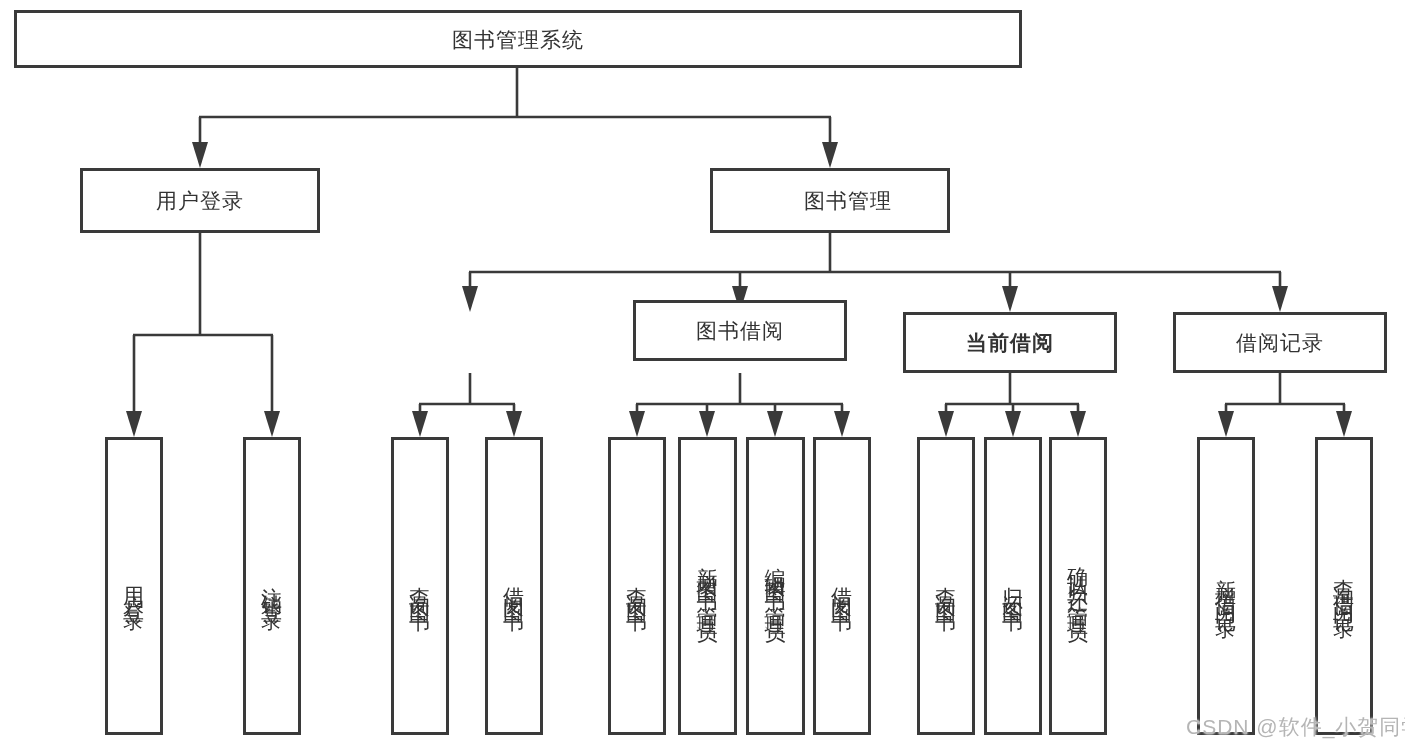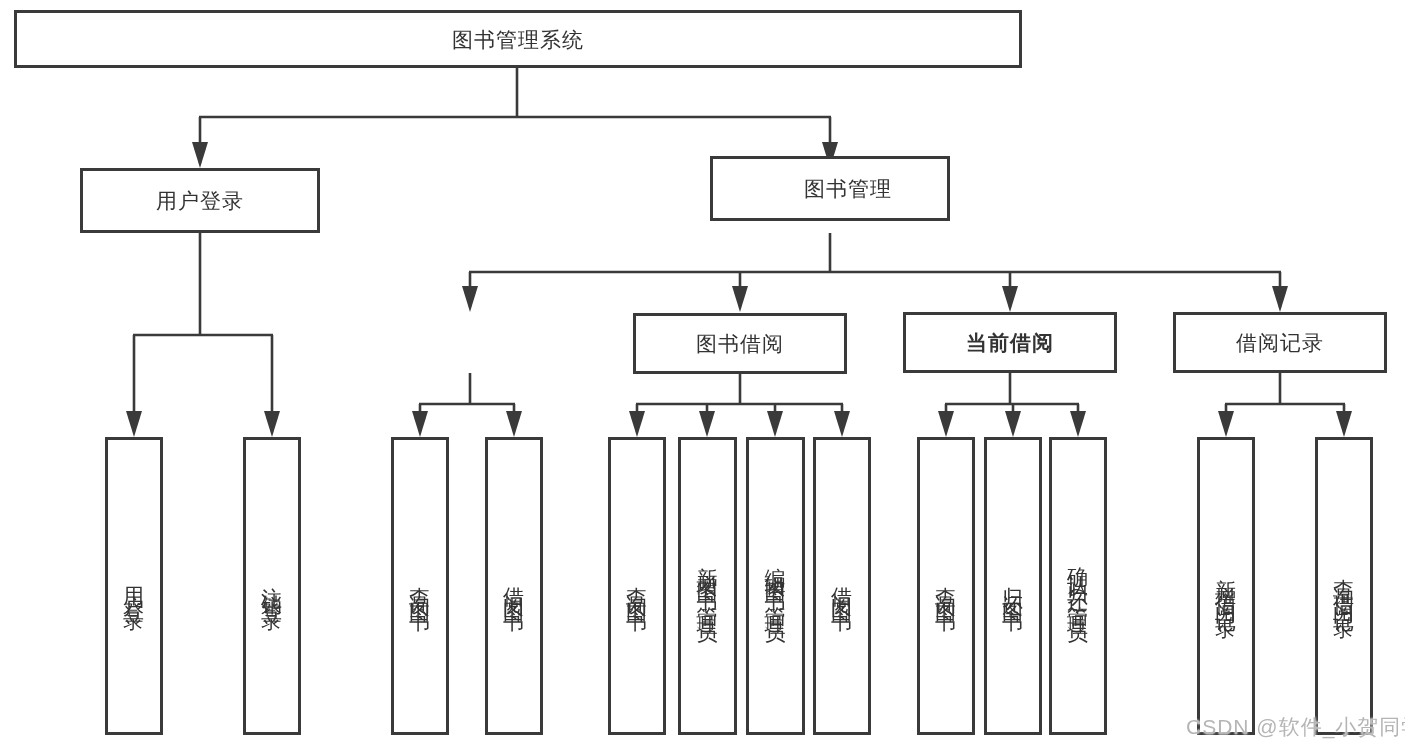--- a/index.html
+++ b/index.html
@@ -120,25 +120,25 @@
       <polygon points="1336,411 1352,411 1344,437" fill="#3a3a3a"></polygon>
     </svg>
 
   <div class="node hbox" style="left:14px; top:10px; width:1008px; height:58px;">
     <span class="label">图书管理系统</span>
   </div>
 
   <div class="node hbox" style="left:80px; top:168px; width:240px; height:65px;">
     <span class="label">用户登录</span>
   </div>
-  <div class="node hbox" style="left:710px; top:156px; width:240px; height:65px;padding-left:36px;">
+  <div class="node hbox" style="left:710px; top:168px; width:240px; height:65px;padding-left:36px;">
     <span class="label">图书管理</span>
   </div>
 
-  <div class="node hbox" style="left:633px; top:313px; width:214px; height:61px;">
+  <div class="node hbox" style="left:633px; top:300px; width:214px; height:61px;">
     <span class="label">图书借阅</span>
   </div>
   <div class="node hbox" style="left:903px; top:312px; width:214px; height:61px;font-weight:bold;">
     <span class="label">当前借阅</span>
   </div>
   <div class="node hbox" style="left:1173px; top:312px; width:214px; height:61px;">
     <span class="label">借阅记录</span>
   </div>
 
   <div class="node vbox" style="left:105px; top:437px; width:58px; height:298px;">

